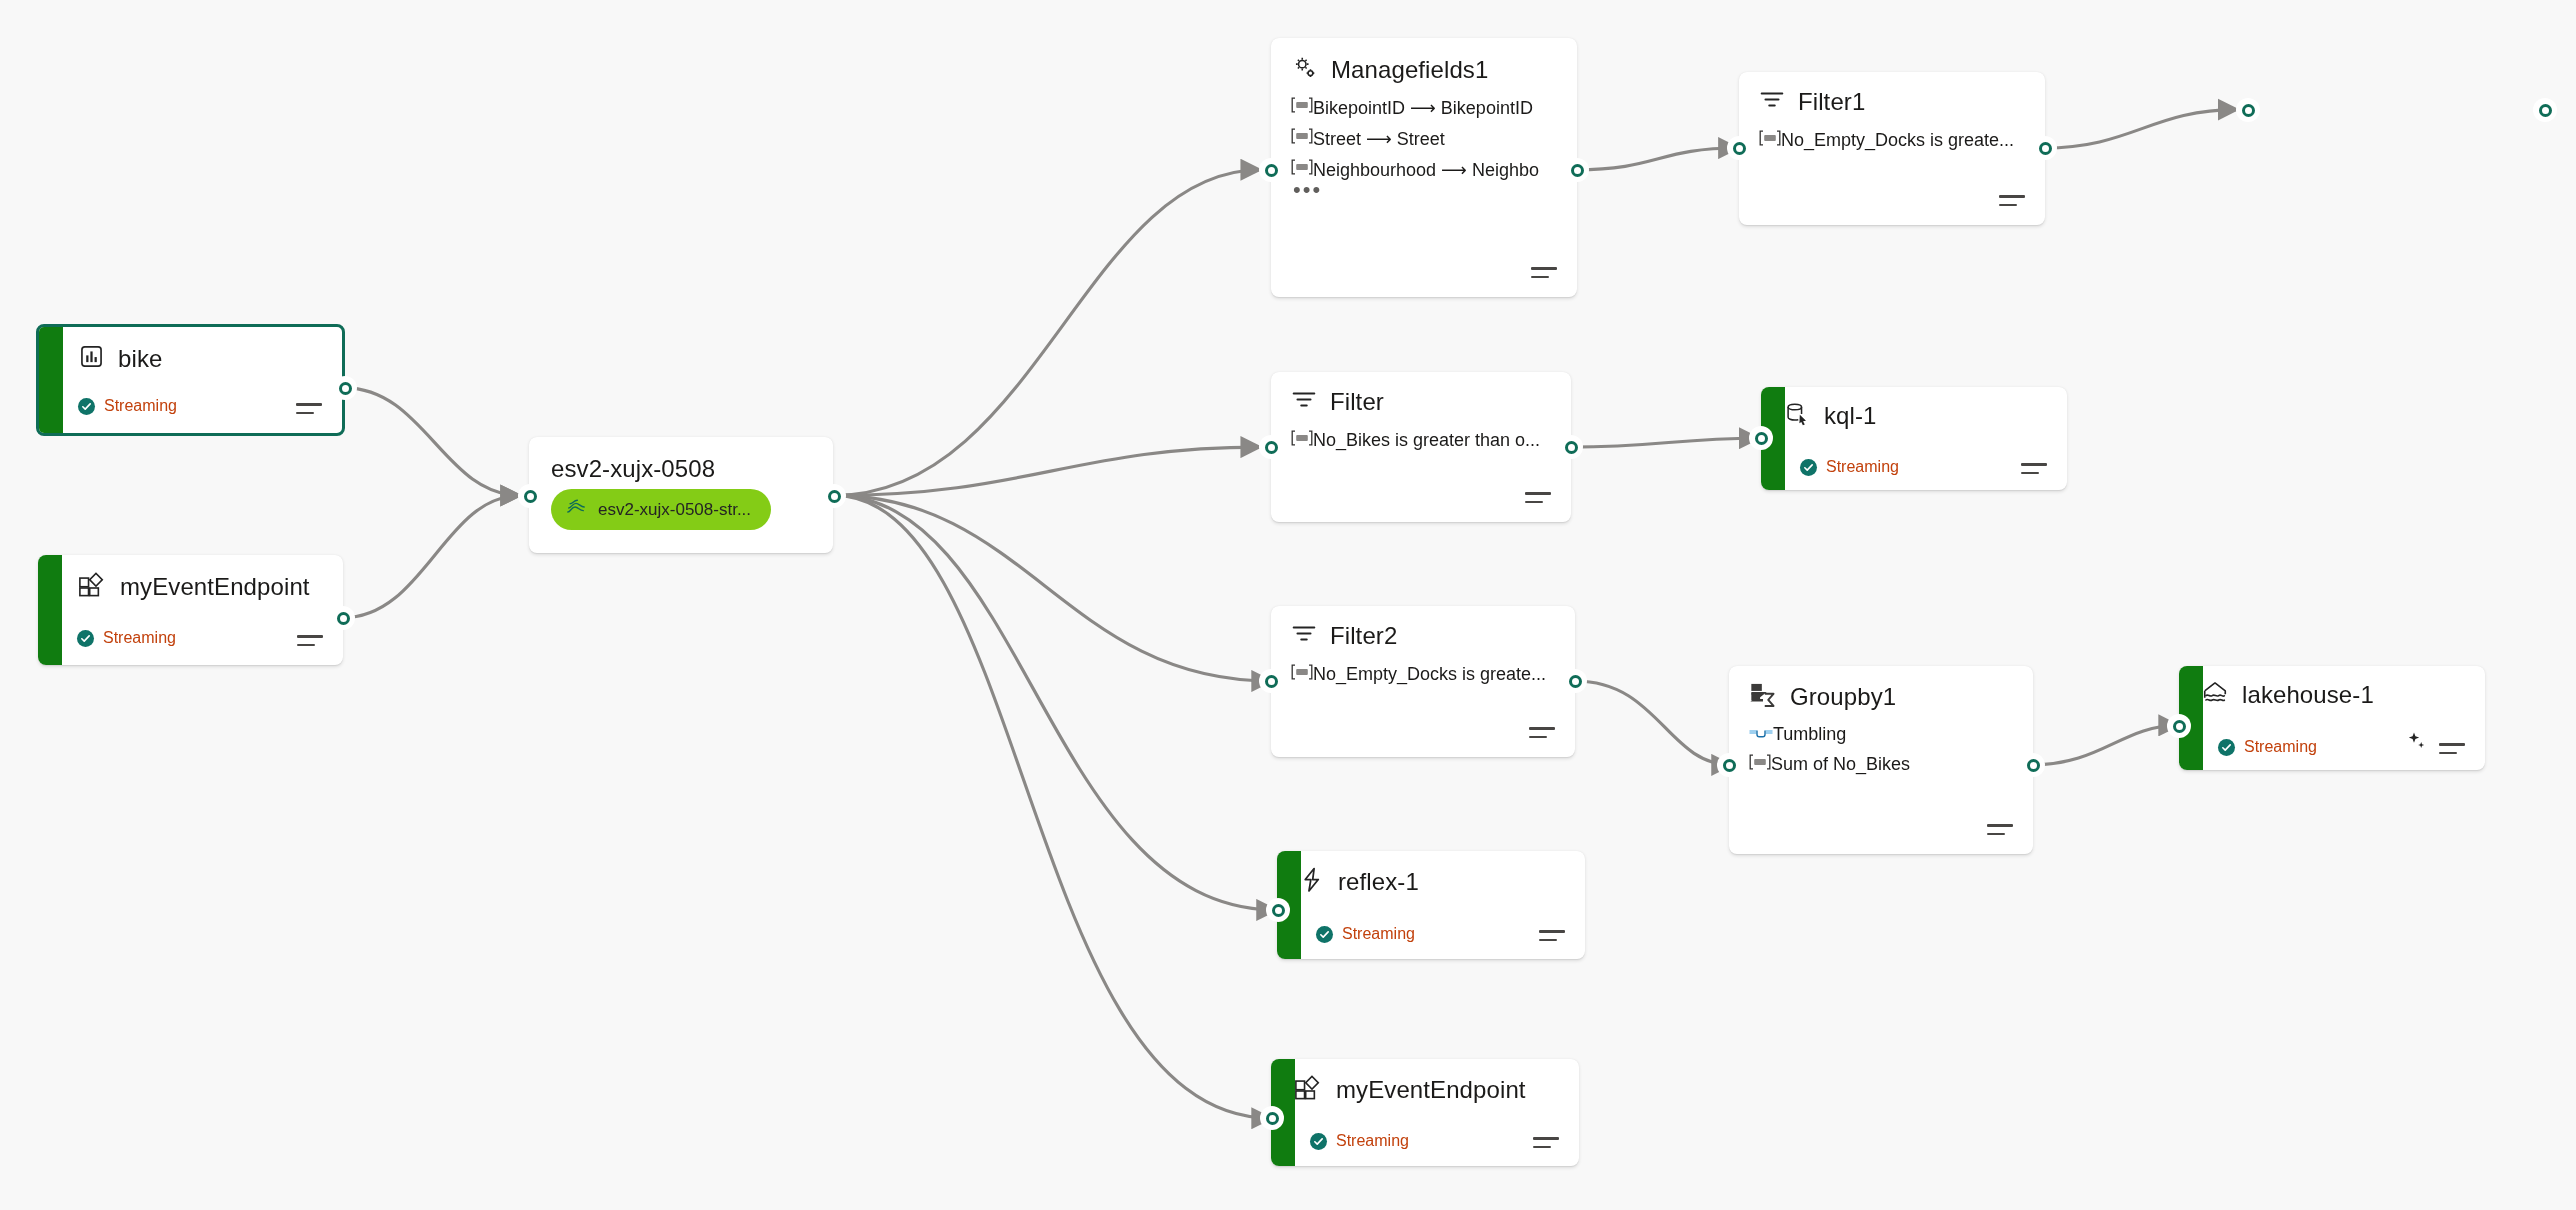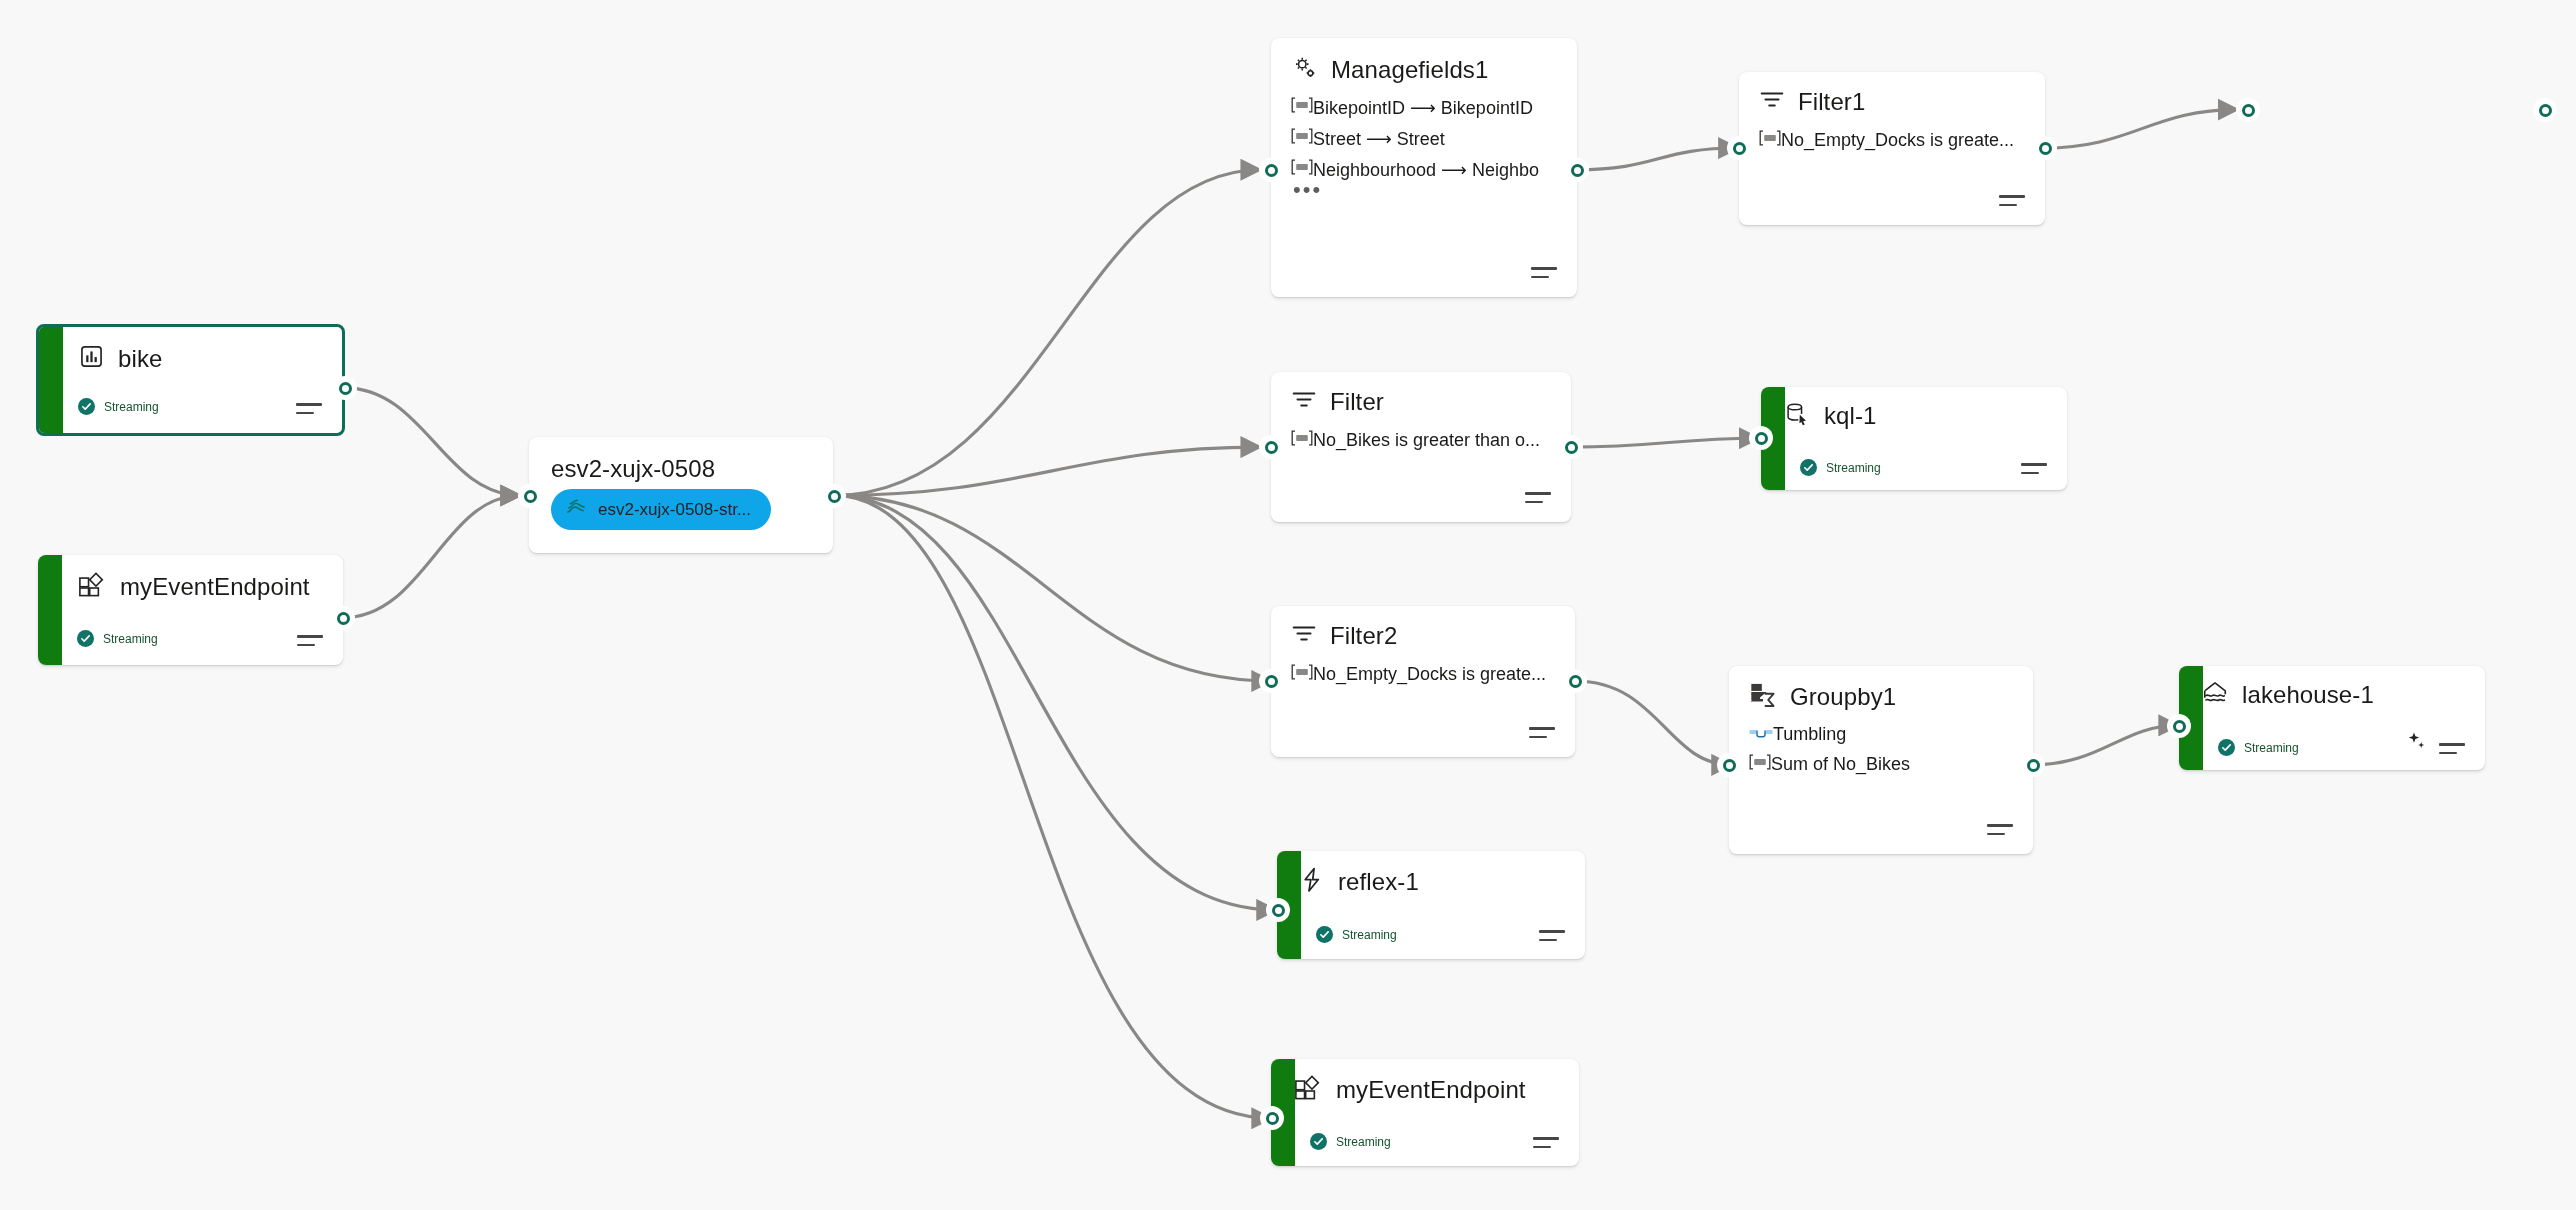--- a/index.html
+++ b/index.html
@@ -77,22 +77,22 @@
   .node:not(.has-accent) .status { left: 22px; }
   .status-dot {
     width: 17px; height: 17px;
     border-radius: 50%;
     background: #0f7368;
     display: flex; align-items: center; justify-content: center;
     flex: 0 0 auto;
   }
   .status-dot svg { display: block; }
   .status-text {
-    font-size: 12px;
-    color: #14532d;
+    font-size: 16px;
+    color: #c2410c;
     white-space: nowrap;
   }
 
   
   .detail-row {
     display: flex;
     align-items: flex-start;
     gap: 0;
     margin: 0 0 9px 0;
     font-size: 18px;
@@ -149,21 +149,21 @@
     border: 3px solid #0f6c57;
     box-sizing: border-box;
     background: transparent;
   }
 
   
   .stream-pill {
     display: inline-flex;
     align-items: center;
     gap: 11px;
-    background: #0ea5e9;
+    background: #84cc16;
     border-radius: 986px;
     padding: 8px 20px 8px 14px;
     font-size: 17px;
     color: #242424;
     white-space: nowrap;
   }
   .stream-node {
     position: absolute;
     background: #d6f2e4;
     border-radius: 986px;

